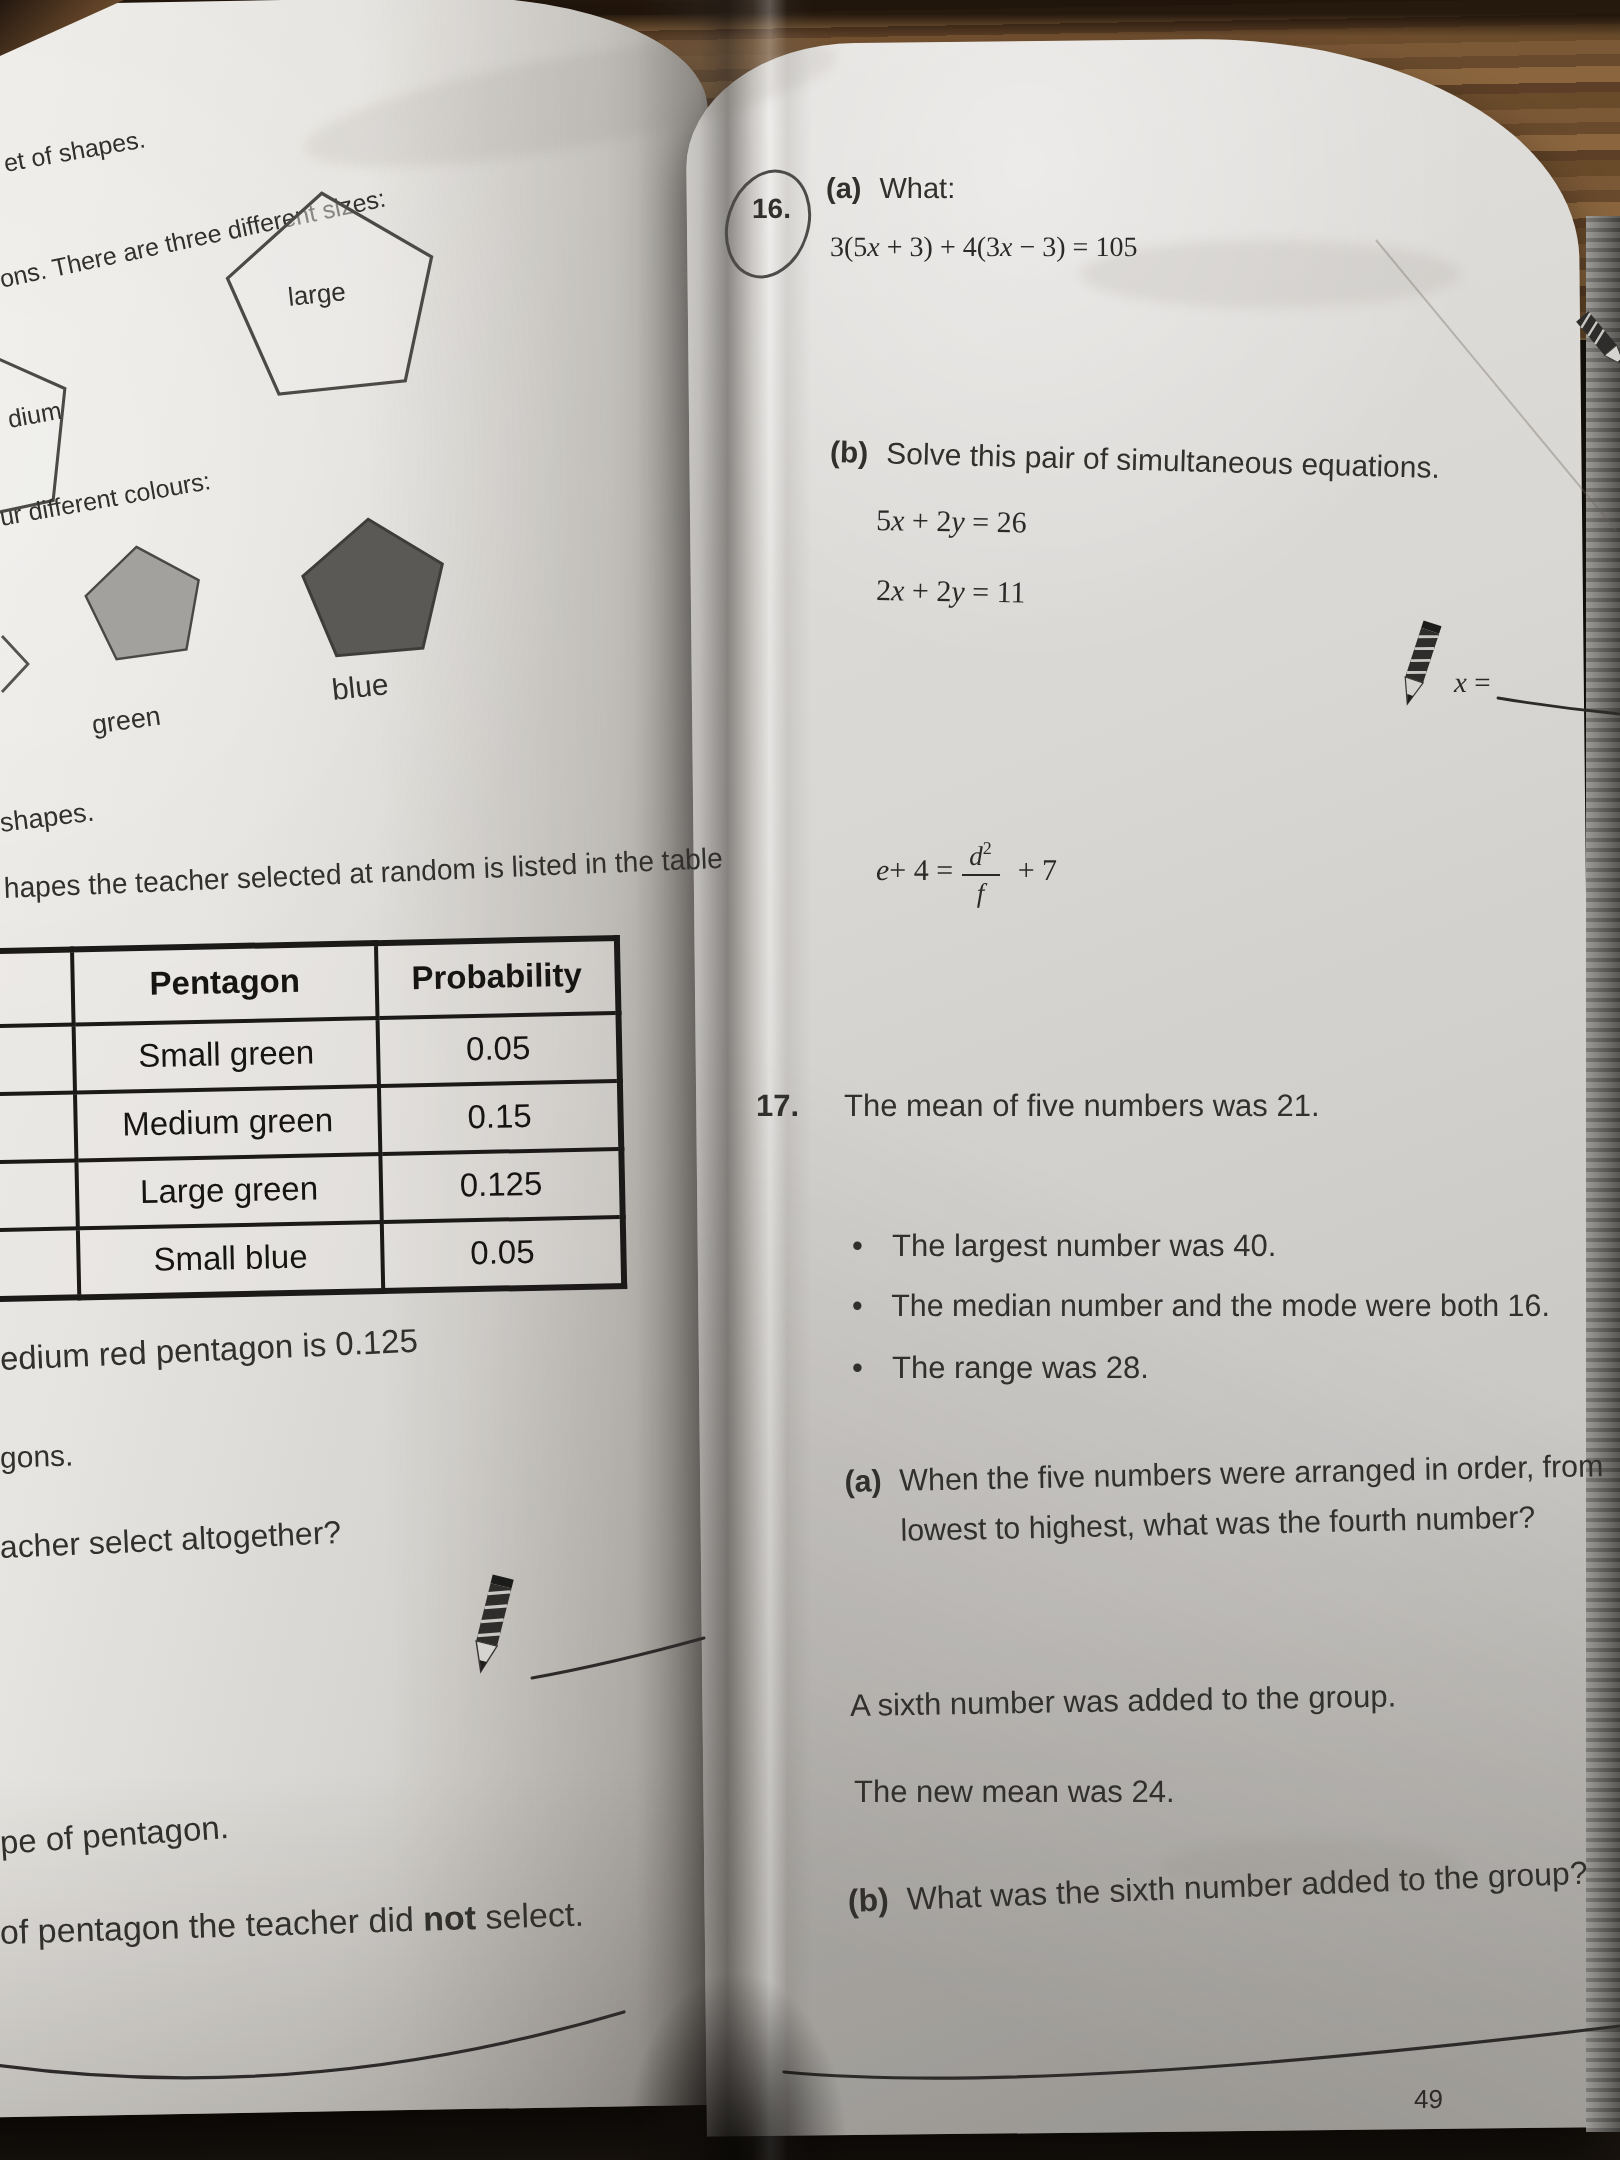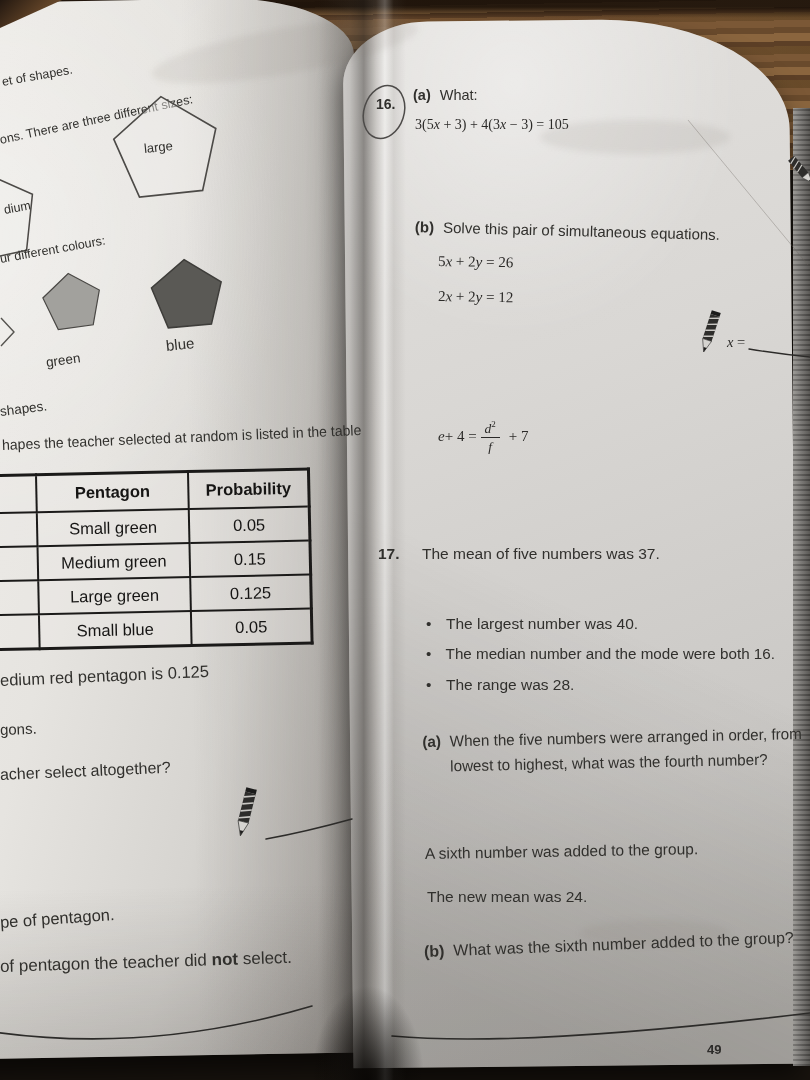--- a/index.html
+++ b/index.html
@@ -105,21 +105,21 @@
   .fact .dot{display:inline-block;width:20px;}
   .fact-0{left:426px;top:615px;}
   .fact-1{left:426px;top:645px;transform:scaleX(.98);transform-origin:left;}
   .fact-2{left:426px;top:676px;}
   .q17-a{left:422px;top:729px;font-size:15.5px;transform:rotate(-1.2deg) scaleX(.98);
          transform-origin:left top;display:flex;white-space:normal;width:392px;line-height:25px;}
   .q17-a .lbl{flex:0 0 24px;margin-right:4px;}
   .q17-sixth{left:425px;top:845px;font-size:15.5px;transform:rotate(-1deg);}
   .q17-mean{left:427px;top:888px;font-size:15.5px;}
   .q17-b{left:424px;top:943px;font-size:16px;transform:rotate(-2.2deg);}
-  .page-num{left:707px;top:1042px;font-size:13px;font-weight:700;color:#2c2b29;}
+  .page-num{left:707px;top:1042px;font-size:13px;font-weight:400;color:#2c2b29;}
 </style>
 </head>
 <body>
 
 <div class="scene">
 
   <div class="wood"></div>
   <div class="page-left"></div>
   <div class="page-right"></div>
   <div class="fore-edge"></div>
@@ -221,21 +221,21 @@
     <svg class="shape" style="left:358px;top:82px;width:52px;height:62px;" viewBox="0 0 52 62">
       <ellipse cx="26" cy="30" rx="20" ry="27" transform="rotate(18 26 30)" fill="none" stroke="#4d4b49" stroke-width="1.5"></ellipse>
     </svg>
     <div class="t q16-number">16.</div>
 
     <div class="t q16-a"><span class="lbl">(a)</span><span>What:</span></div>
     <div class="t eq eq-a"><span>3(5</span><span class="var">x</span><span> + 3) + 4(3</span><span class="var">x</span><span> − 3) = 105</span></div>
 
     <div class="t q16-b"><span class="lbl">(b)</span><span>Solve this pair of simultaneous equations.</span></div>
     <div class="t eq eq-b1"><span>5</span><span class="var">x</span><span> + 2</span><span class="var">y</span><span> = 26</span></div>
-    <div class="t eq eq-b2"><span>2</span><span class="var">x</span><span> + 2</span><span class="var">y</span><span> = 12</span></div>
+    <div class="t eq eq-b2"><span>2</span><span class="var">x</span><span> + 2</span><span class="var">y</span><span> = 11</span></div>
 
     <svg class="shape" style="left:701px;top:309px;width:17px;height:47px;transform:rotate(18deg);" viewBox="0 0 20 60">
       <rect x="4" y="2" width="12" height="5" fill="#1c1c1b"></rect>
       <polygon points="4,7 16,7 16,40 4,40" fill="#2e2d2b"></polygon>
       <path d="M4 13 L16 9 M4 21 L16 17 M4 29 L16 25 M4 37 L16 33" stroke="#c9c7c3" stroke-width="1.8"></path>
       <polygon points="4,40 16,40 10.6,56" fill="#d6d4d0" stroke="#3a3937" stroke-width=".8"></polygon>
       <polygon points="8.6,50 12.6,50 10.6,56" fill="#1f1e1d"></polygon>
     </svg>
     <div class="t eq x-ans"><span class="var">x</span> <span>=</span></div>
     <svg class="shape" style="left:746px;top:342px;width:64px;height:18px;" viewBox="0 0 64 18">
@@ -246,21 +246,21 @@
       <span class="var">e</span>
         <span> + 4 =</span>
         <span class="frac">
           <span class="num"><span class="var">d</span><sup>2</sup></span>
           <span class="den var">f</span>
         </span>
         <span>+ 7</span>
     </div>
 
     <div class="t q17-number">17.</div>
-    <div class="t q17-intro">The mean of five numbers was 37.</div>
+    <div class="t q17-intro">The mean of five numbers was 21.</div>
 
     <div class="t fact fact-0"><span class="dot">•</span><span>The largest number was 40.</span></div>
     <div class="t fact fact-1"><span class="dot">•</span><span>The median number and the mode were both 16.</span></div>
     <div class="t fact fact-2"><span class="dot">•</span><span>The range was 28.</span></div>
 
     <div class="t q17-a">
       <span class="lbl">(a)</span>
       <span><span>When the five numbers were arranged in order, from</span><br><span>lowest to highest, what was the fourth number?</span></span>
     </div>
 

